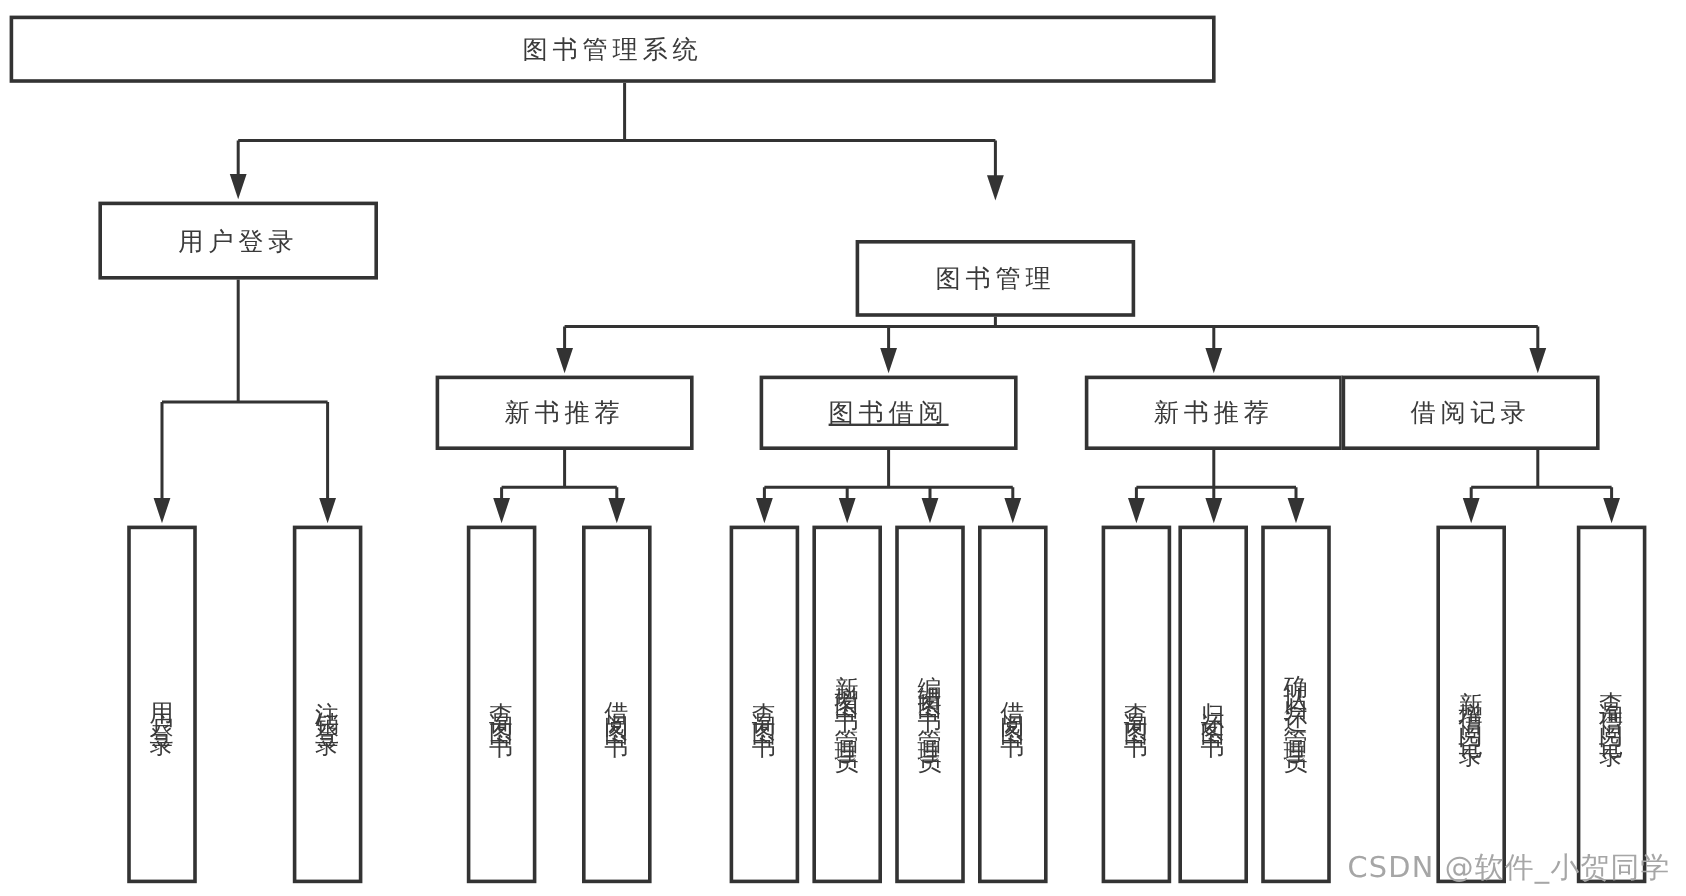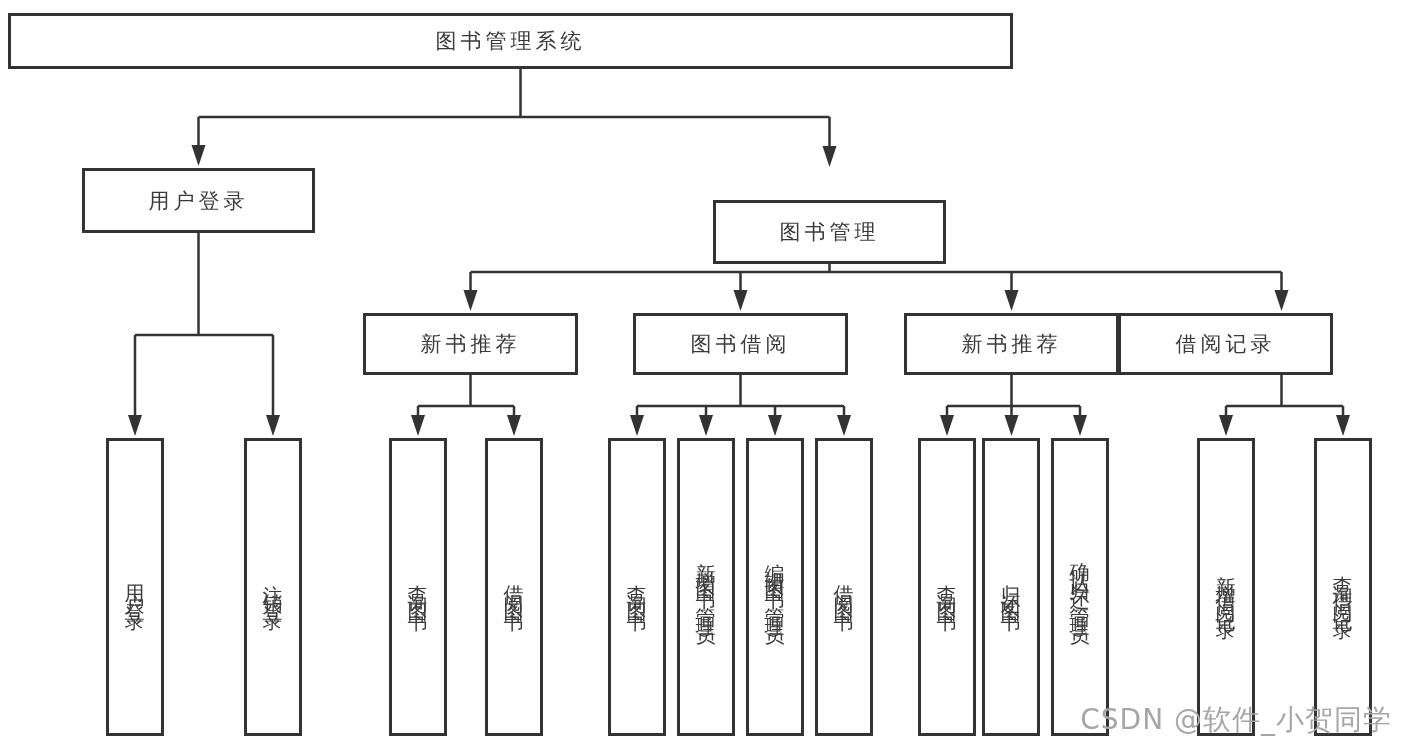--- a/index.html
+++ b/index.html
@@ -42,21 +42,21 @@
     text-orientation: mixed;
     font-size: 20px;
     letter-spacing: 9px;
     line-height: 1.1;
     white-space: nowrap;
   }
   #watermark {
     position: absolute;
     right: 13px;
     bottom: 8px;
-    font-size: 28px;
+    font-size: 24px;
     letter-spacing: 1px;
     color: var(--wm, #a6a6a6);
     white-space: nowrap;
     z-index: 5;
   }
 </style>
 </head>
 <body>
 
 <div id="canvas" style="--line: #333333; --ink: #3a3a3a; --wm: #a6a6a6;">
@@ -108,21 +108,21 @@
   <div class="box" style="left:82px; top:168px; width:233px; height:65px;">
     <span class="hlabel">用户登录</span>
   </div>
   <div class="box" style="left:713px; top:169px; width:233px; height:64px;margin-top:31px;">
     <span class="hlabel">图书管理</span>
   </div>
 
   <div class="box" style="left:363px; top:313px; width:215px; height:62px;">
     <span class="hlabel">新书推荐</span>
   </div>
-  <div class="box" style="left:633px; top:313px; width:215px; height:62px;">
+  <div class="box" style="left:633px; top:313px; width:215px; height:62px;text-decoration:underline;">
     <span class="hlabel">图书借阅</span>
   </div>
   <div class="box" style="left:904px; top:313px; width:215px; height:62px;">
     <span class="hlabel">新书推荐</span>
   </div>
   <div class="box" style="left:1118px; top:313px; width:215px; height:62px;">
     <span class="hlabel">借阅记录</span>
   </div>
 
   <div class="box vbox" style="left:106px; top:438px; width:58px; height:298px;">

